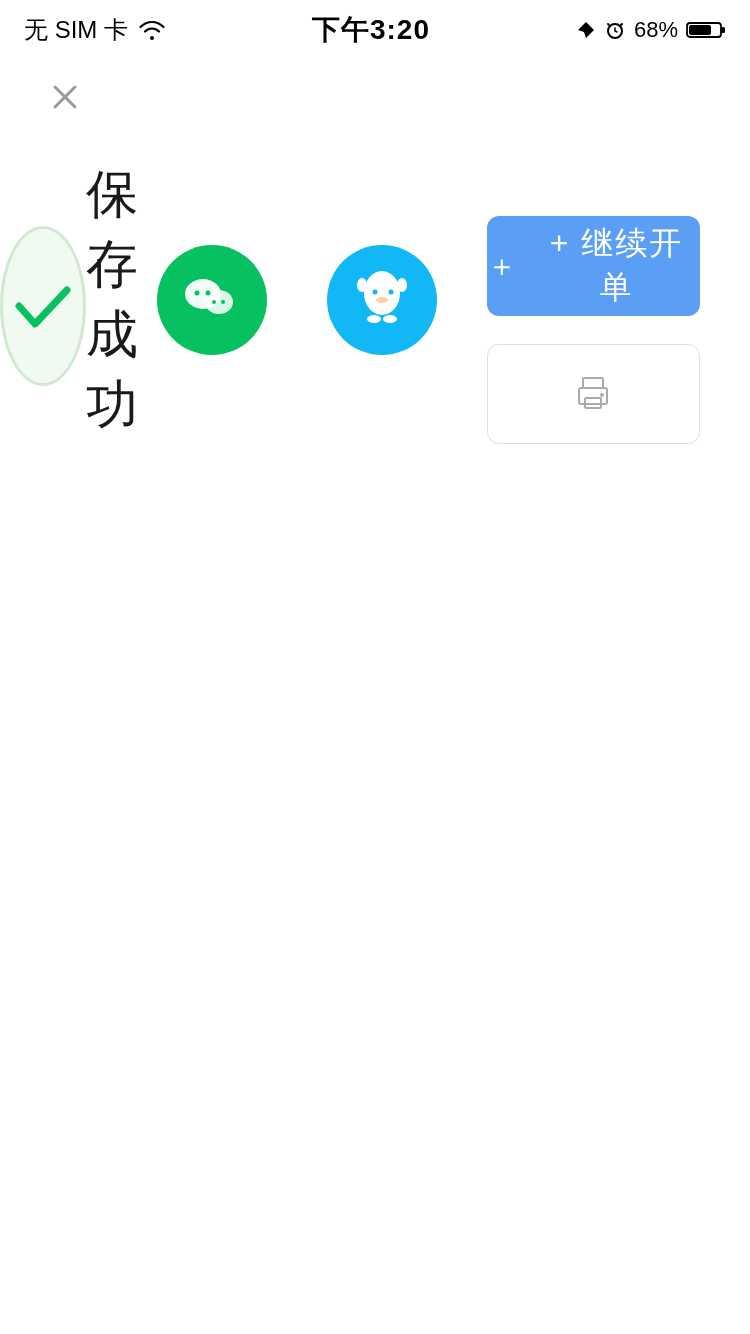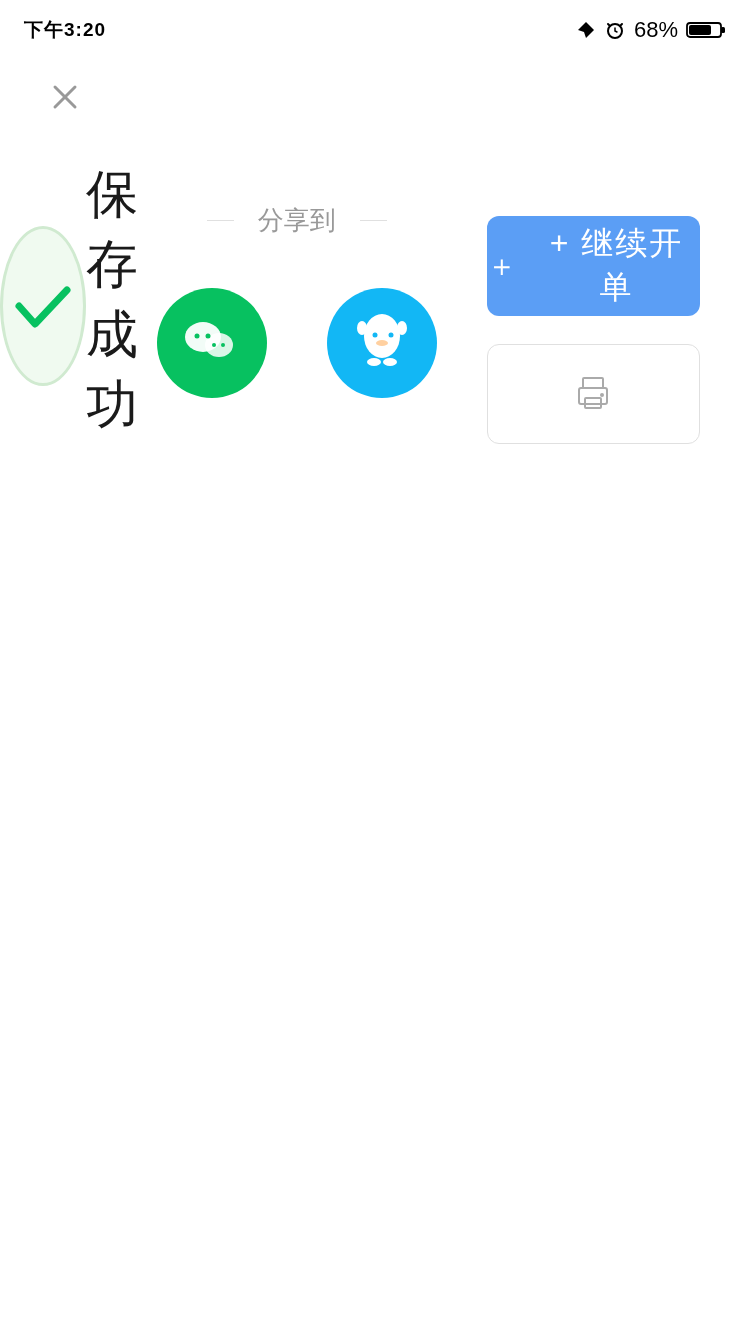--- a/index.html
+++ b/index.html
@@ -38,21 +38,21 @@
       color: #000;
     }
 
     .wifi-icon {
       width: 28px;
       height: 20px;
       display: inline-block;
     }
 
     .status-center {
-      font-size: 19px;
+      font-size: 28px;
       font-weight: 600;
       color: #000;
       letter-spacing: 1px;
     }
 
     .status-right {
       display: flex;
       align-items: center;
       gap: 8px;
       font-size: 22px;
@@ -208,20 +208,28 @@
 
     .btn-icon {
       font-size: 30px;
       color: inherit;
     }
   </style>
 </head>
 <body>
 
 <div class="status-bar">
+  <div class="status-left">
+    <span>无 SIM 卡</span>
+    <svg class="wifi-icon" viewBox="0 0 28 20" fill="none">
+      <path d="M14 16a2 2 0 1 1 0 4 2 2 0 0 1 0-4z" fill="#000"></path>
+      <path d="M7 11.5C8.9 9.6 11.3 8.5 14 8.5s5.1 1.1 7 3" stroke="#000" stroke-width="2.2" fill="none" stroke-linecap="round"></path>
+      <path d="M2.5 7C5.5 4 9.5 2 14 2s8.5 2 11.5 5" stroke="#000" stroke-width="2.2" fill="none" stroke-linecap="round"></path>
+    </svg>
+  </div>
   <div class="status-center">下午3:20</div>
   <div class="status-right">
 
     <svg width="20" height="20" viewBox="0 0 20 20" fill="none">
       <path d="M10 2L18 10L10 18L8 12L2 10L10 2Z" fill="#000"></path>
     </svg>
 
     <svg width="22" height="22" viewBox="0 0 22 22" fill="none">
       <circle cx="11" cy="12" r="7" stroke="#000" stroke-width="2" fill="none"></circle>
       <path d="M11 9v3l2 1" stroke="#000" stroke-width="1.5" stroke-linecap="round"></path>
@@ -247,25 +255,20 @@
 
   <div class="success-circle">
     <svg viewBox="0 0 80 80" fill="none">
       <path d="M16 40L32 58L64 24" stroke="#07C160" stroke-width="7" stroke-linecap="round" stroke-linejoin="round"></path>
     </svg>
   </div>
 
   <div class="success-title">保存成功</div>
 
   <div class="share-section">
-    <div class="share-divider-row">
-      <div class="divider-line"></div>
-      <span class="share-label">分享到</span>
-      <div class="divider-line"></div>
-    </div>
 
     <div class="share-icons-row">
 
       <div class="share-icon-btn wechat-btn">
         <svg width="62" height="56" viewBox="0 0 62 56" fill="none">
 
           <ellipse cx="22" cy="22" rx="18" ry="15" fill="white" opacity="0.95"></ellipse>
 
           <ellipse cx="38" cy="30" rx="14" ry="12" fill="white" opacity="0.85"></ellipse>
 

